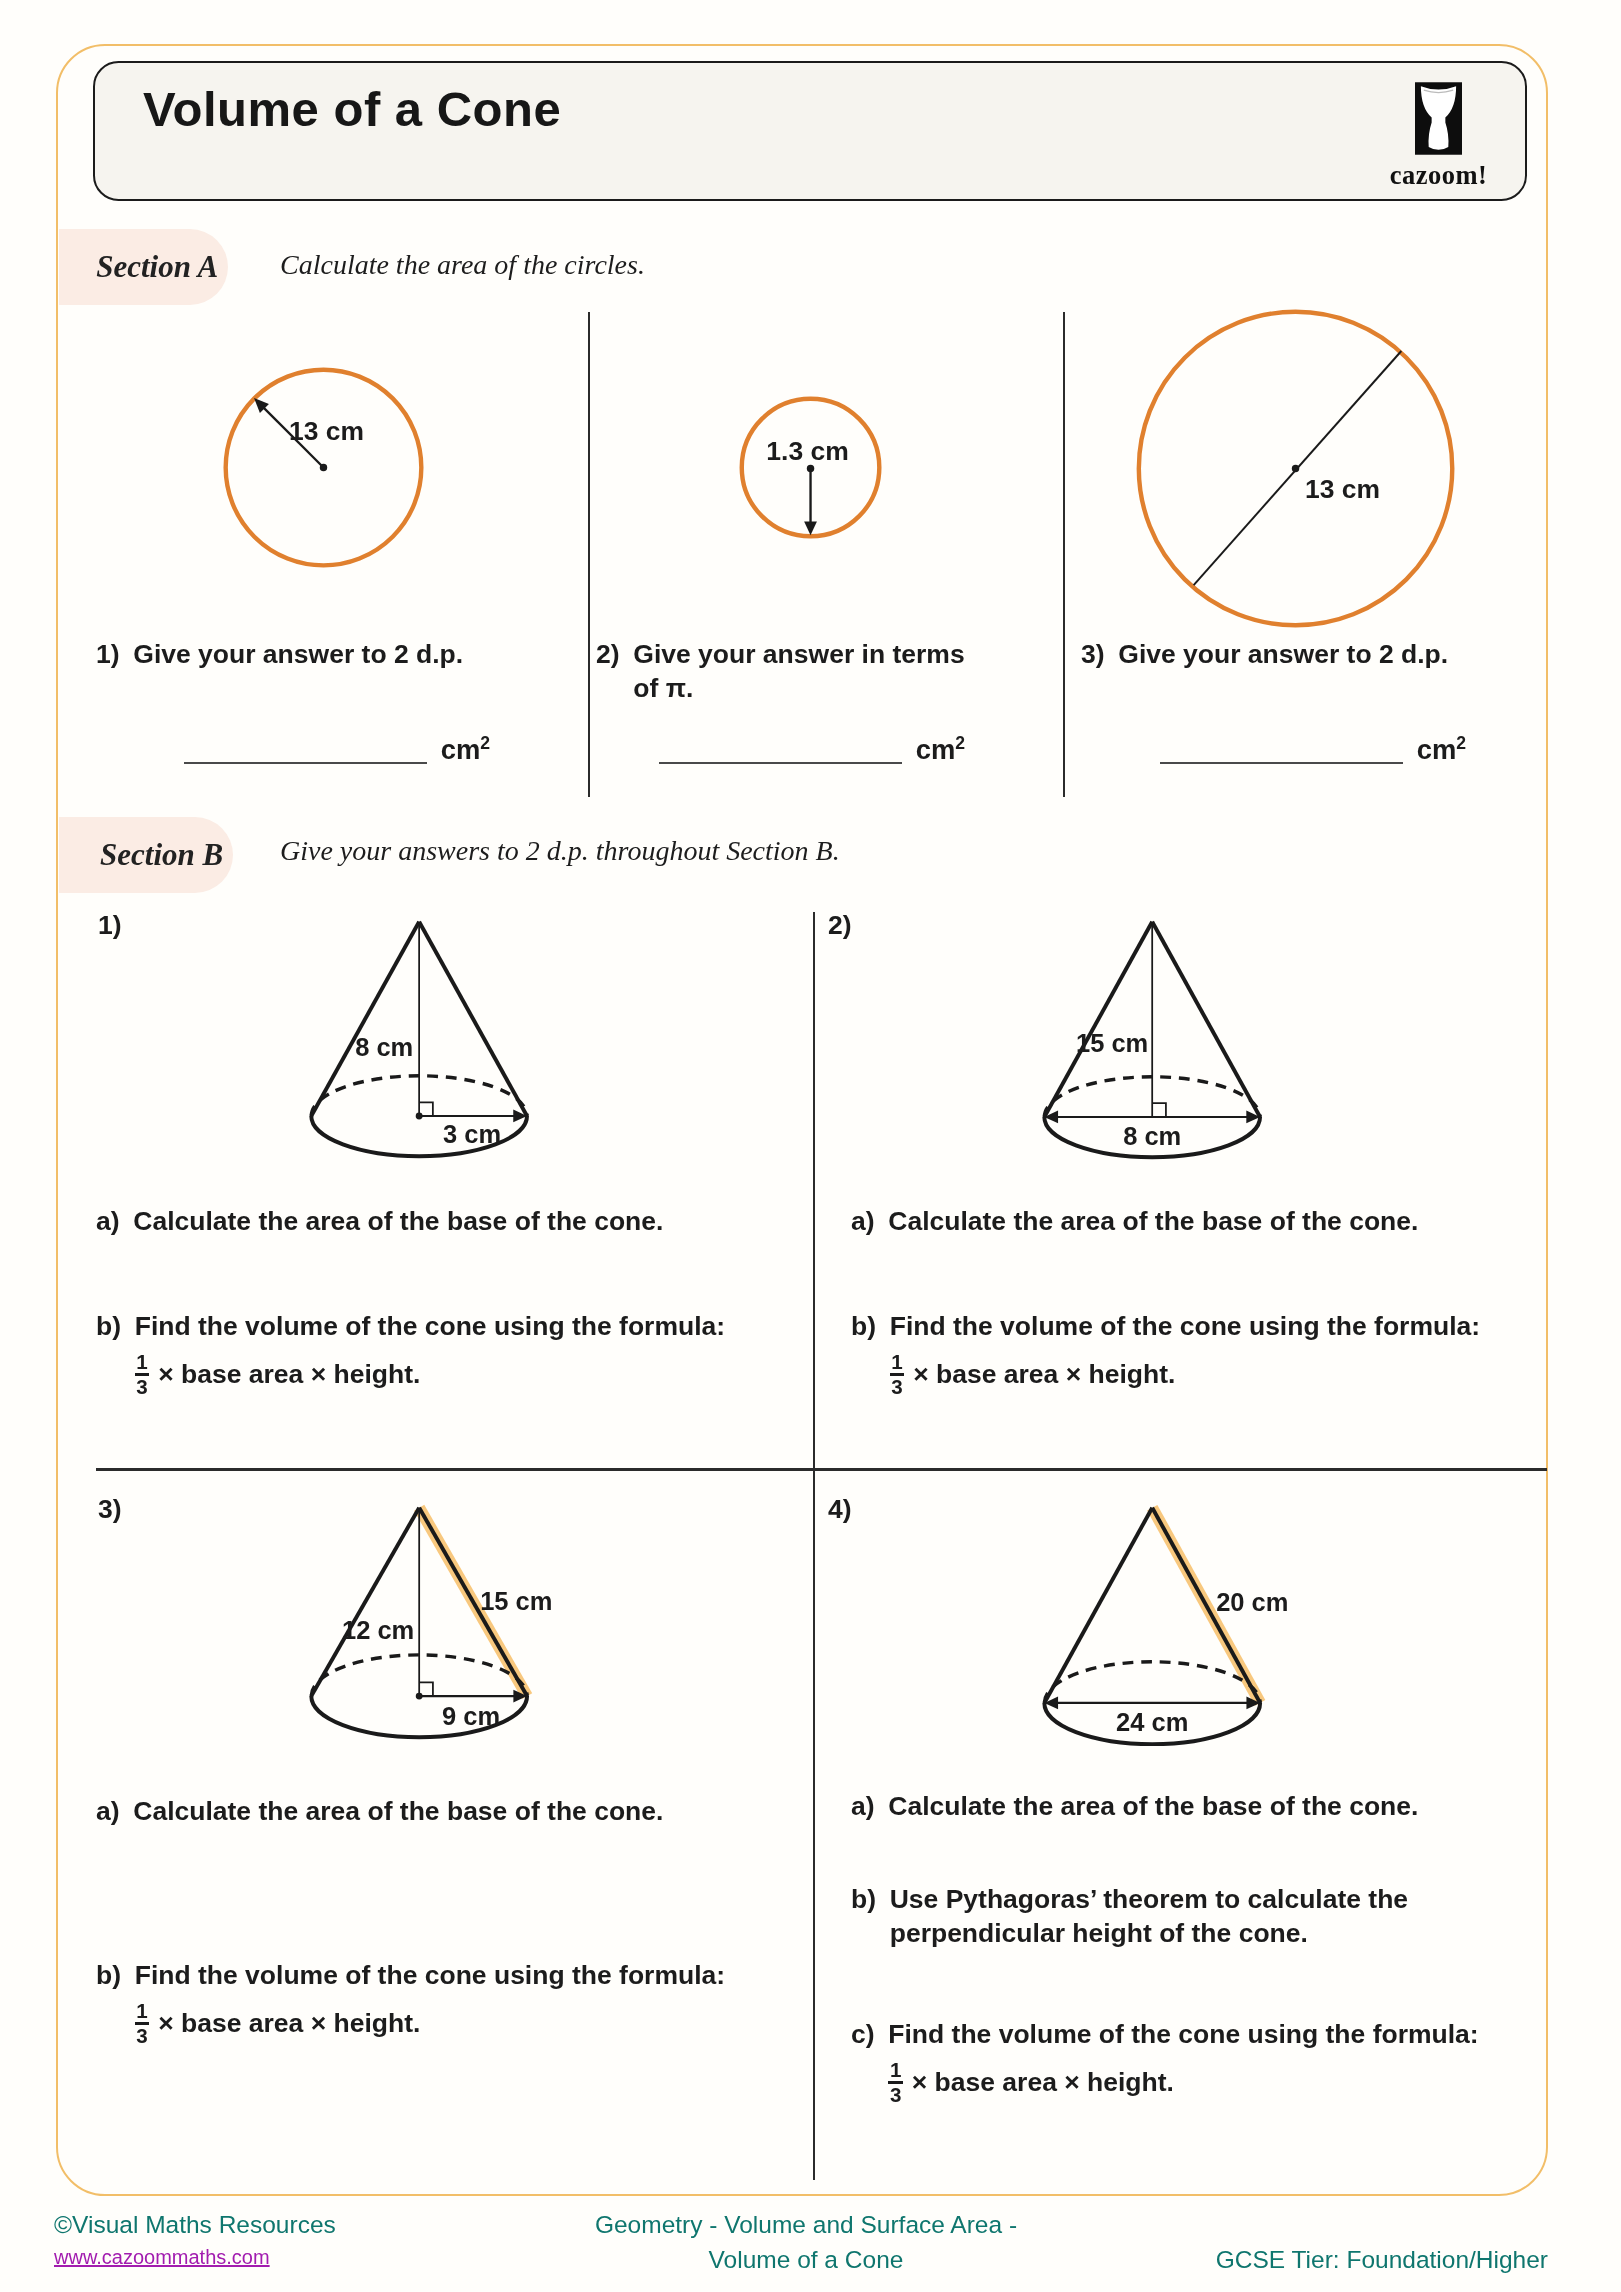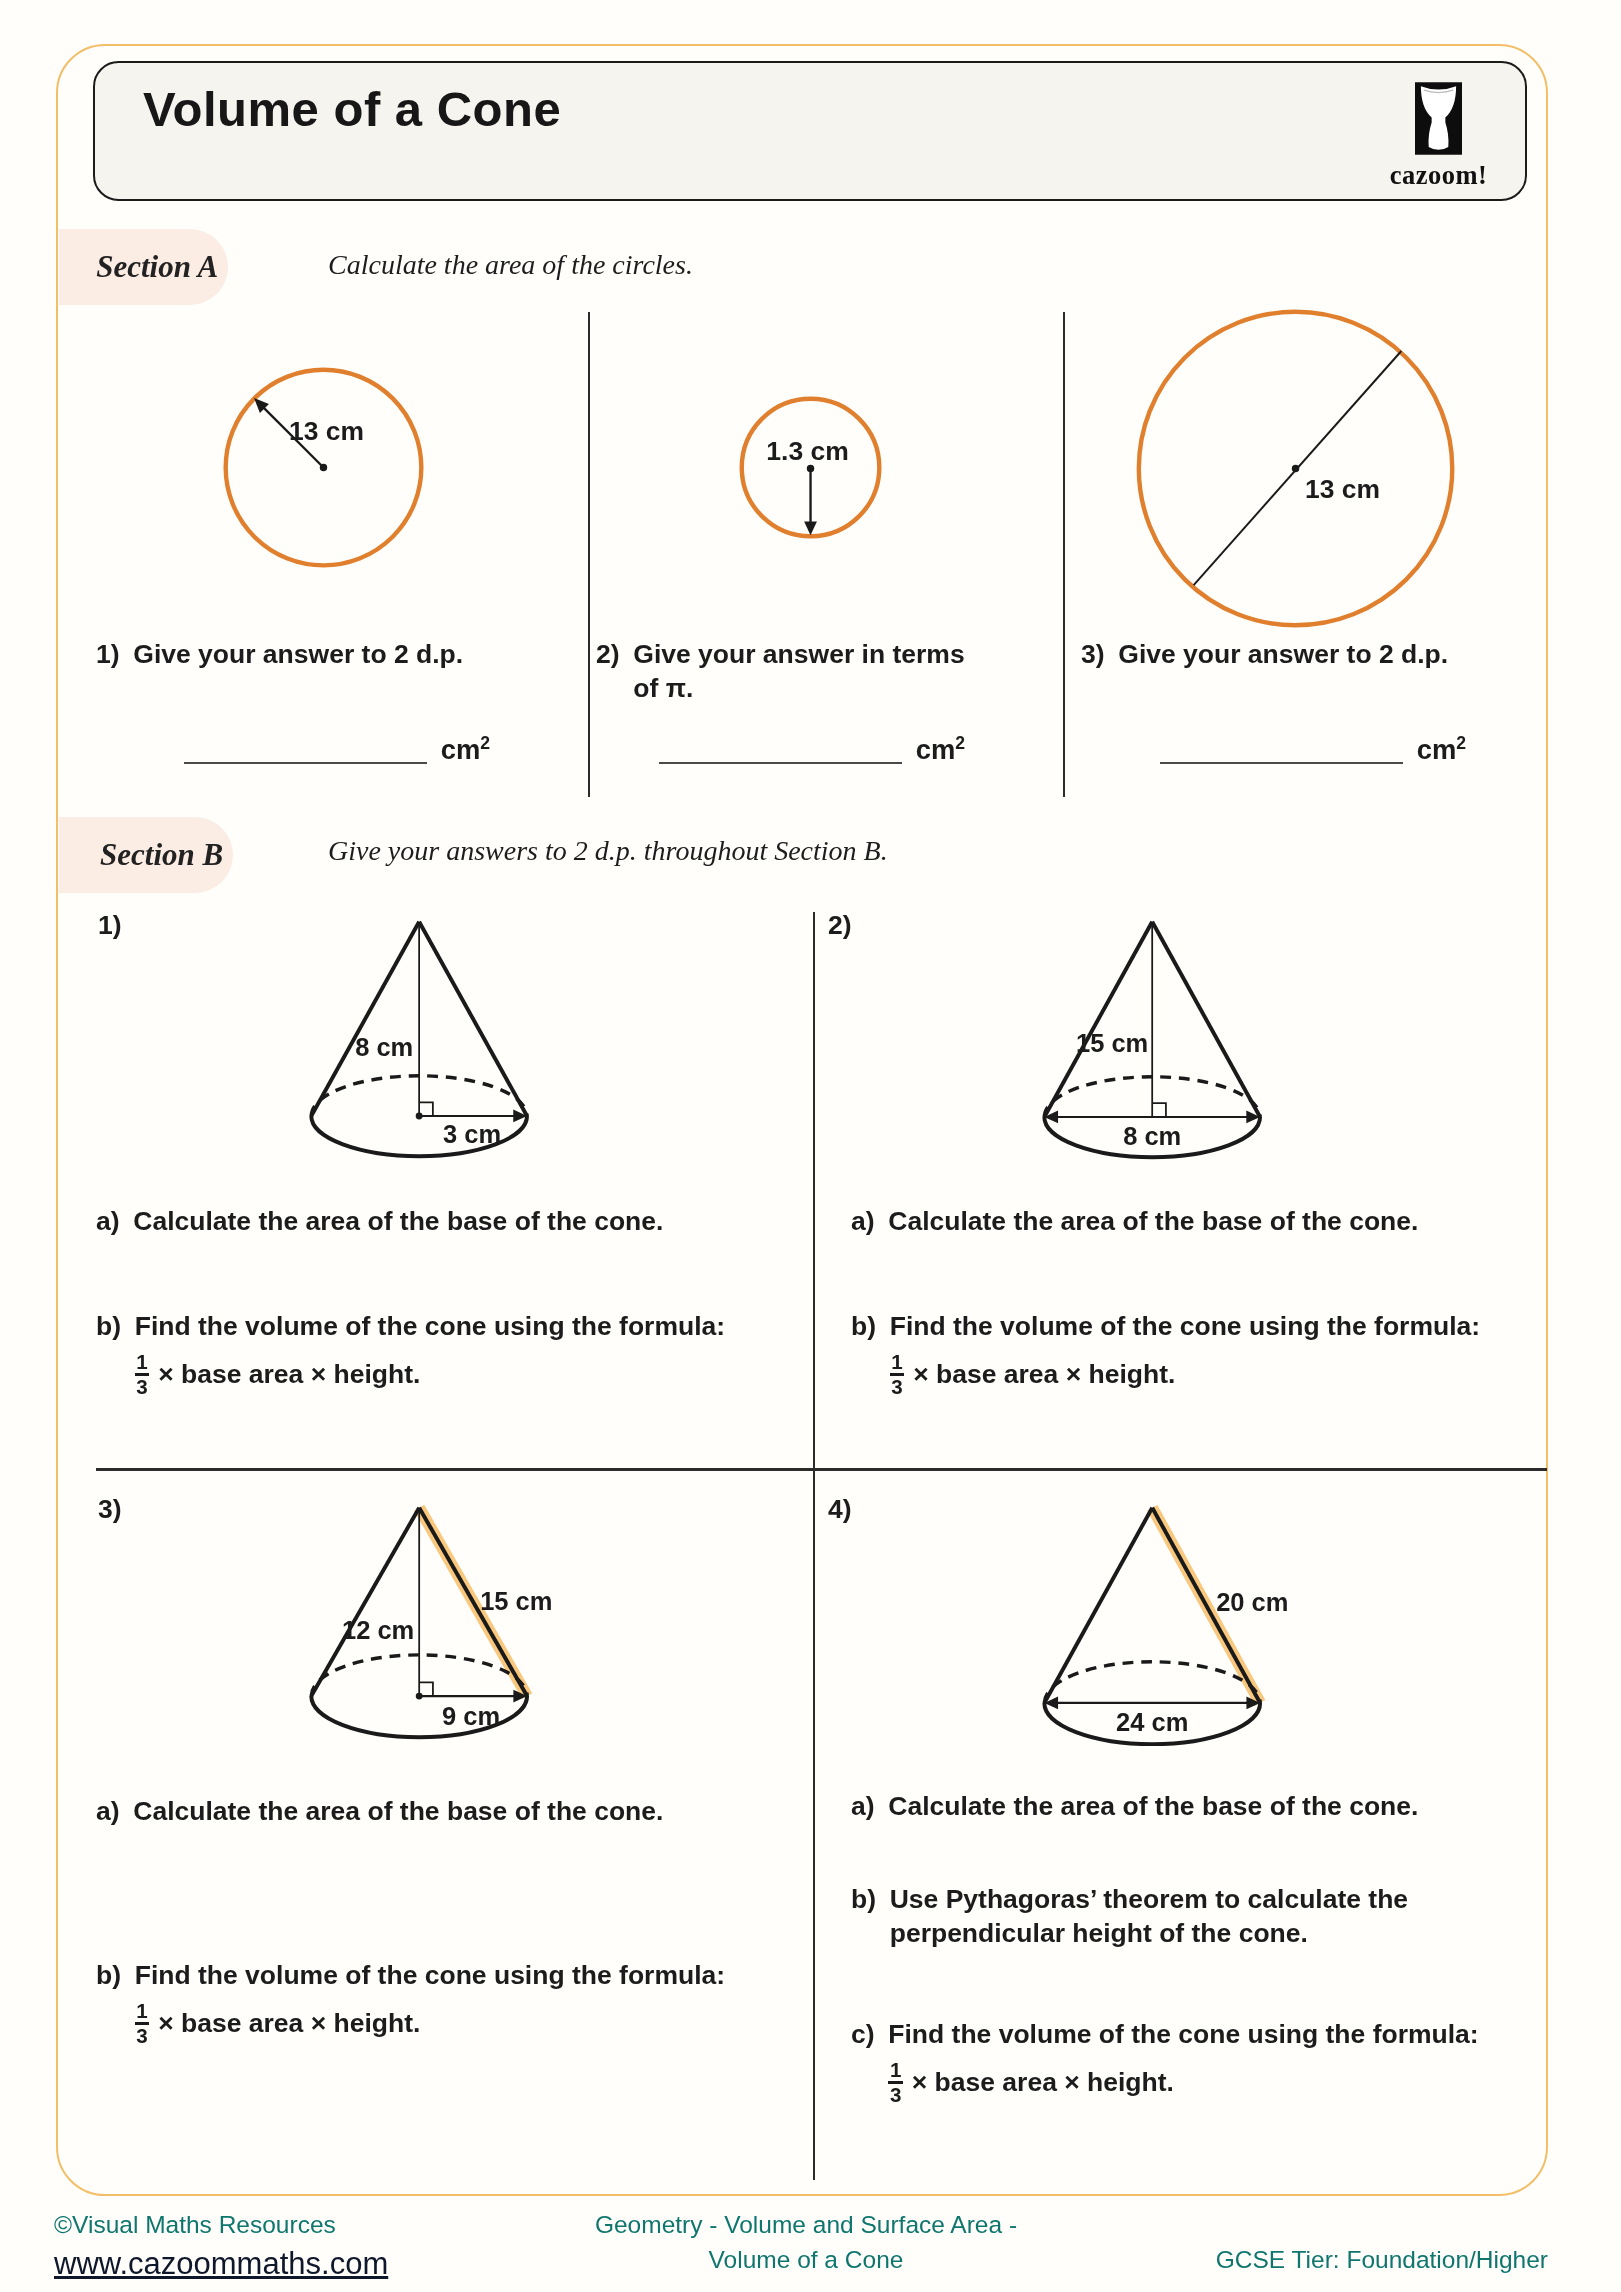--- a/index.html
+++ b/index.html
@@ -16,21 +16,21 @@
 
   .logo { position:absolute; left:1377px; top:82px; width:123px; text-align:center; }
   .logo-text { font-family:"Liberation Serif", serif; font-weight:700; font-size:26.5px;
     color:#111; letter-spacing:0.5px; margin-top:1px; }
 
   .pill { position:absolute; left:59px; height:76px; background:#FBECE4;
     border-radius:0 39px 39px 0; display:flex; align-items:center; justify-content:flex-end; }
   .pill-label { font-family:"Liberation Serif", serif; font-style:italic; font-weight:700;
     font-size:31px; color:#222; padding-right:9.8px; }
   .instruction { position:absolute; font-family:"Liberation Serif", serif; font-style:italic;
-    font-size:28px; color:#1d1d1d;margin-left:48px; }
+    font-size:28px; color:#1d1d1d; }
 
   .vline { position:absolute; width:2px; background:#2b2b2b; }
   .hline { position:absolute; height:2.9px; background:#2b2b2b; }
 
   .q { position:absolute; display:flex; gap:13.7px; font-weight:700; font-size:26.5px;
     line-height:34px; color:#1c1c1c; }
   .qletter { flex:0 0 auto; }
 
   .ans { position:absolute; display:flex; align-items:flex-end; gap:13.7px; height:37px; }
   .blank { display:inline-block; width:243px; border-bottom:2.9px solid #4a4a4a; height:35px; }
@@ -38,21 +38,21 @@
   .unit sup { font-size:17.6px; }
 
   .formula-row { display:flex; align-items:center; gap:8.8px; margin-top:5.9px; height:51px; }
   .frac { display:inline-flex; flex-direction:column; align-items:center; font-size:20.6px;
     line-height:21.6px; font-weight:700; }
   .fbar { width:14.7px; height:2.9px; background:#1a1a1a; }
 
   svg text { font-family:"Liberation Sans", sans-serif; font-weight:700; fill:#1c1c1c; }
 
   .footer-text { position:absolute; font-size:24.5px; color:#0f766e; }
-  .footer-link { position:absolute; font-size:31px; color:#0f172a; text-decoration:underline; }
+  .footer-link { position:absolute; font-size:20px; color:#a21caf; text-decoration:underline; }
 </style>
 </head>
 <body>
 
 <div class="sheet">
   <div class="outer-border"></div>
 
   <div class="header-box"></div>
   <div class="page-title">Volume of a Cone</div>
   <div class="logo">

